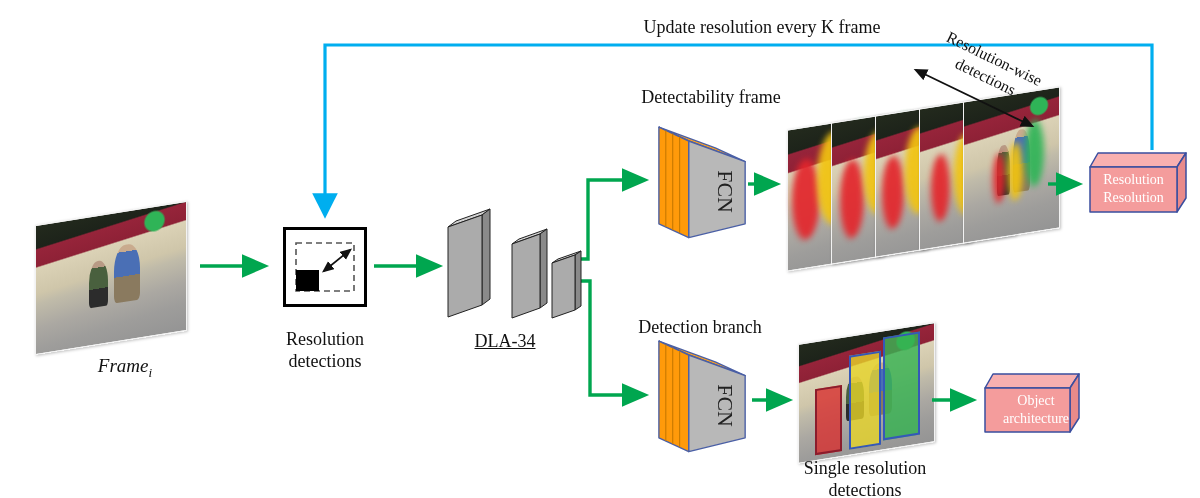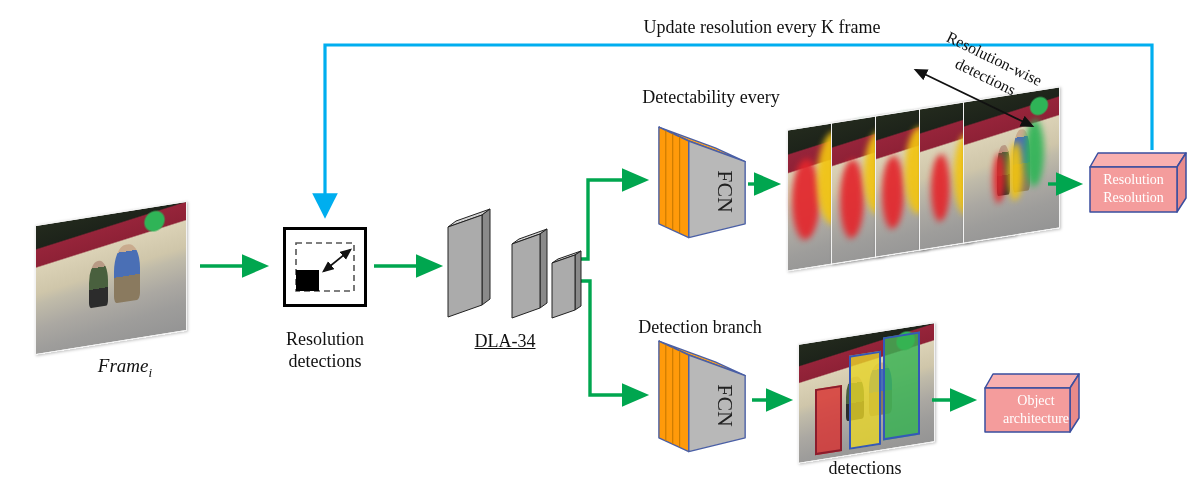--- a/index.html
+++ b/index.html
@@ -196,34 +196,35 @@
 
 <div class="lbl" style="left:273px;top:329px;width:104px;">
   <div>Resolution</div>
   <div>detections</div>
 </div>
 
 <div class="lbl" style="left:425px;top:331px;width:160px;text-decoration:underline;">
   <div>DLA-34</div>
 </div>
 
-<div class="lbl" style="left:606px;top:87px;width:210px;">Detectability every</div>
+<div class="lbl" style="left:606px;top:87px;width:210px;">Detectability frame</div>
 
 <div class="lbl" style="left:600px;top:317px;width:200px;">Detection branch</div>
 
 <div class="lbl small" style="left:905px;top:48px;width:170px;transform:rotate(26deg);transform-origin:50% 50%;">
   <div>Resolution-wise</div>
   <div>detections</div>
 </div>
 
 <div class="boxlbl" style="left:1090px;top:171px;width:87px;">
   <div>Resolution</div>
   <div>Resolution</div>
 </div>
 
 <div class="boxlbl" style="left:985px;top:392px;width:102px;">
   <div>Object</div>
   <div>architecture</div>
 </div>
 
 <div class="lbl" style="left:790px;top:458px;width:150px;">
+  <div>Single resolution</div>
   <div>detections</div>
 </div>
 
 </body></html>

